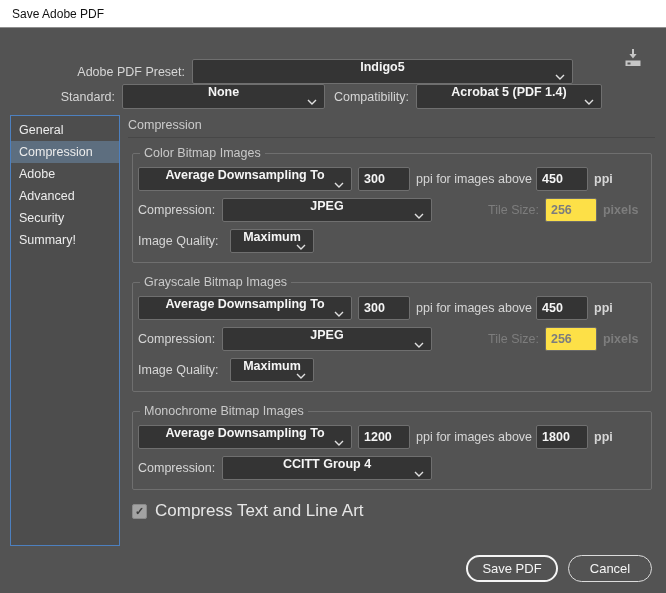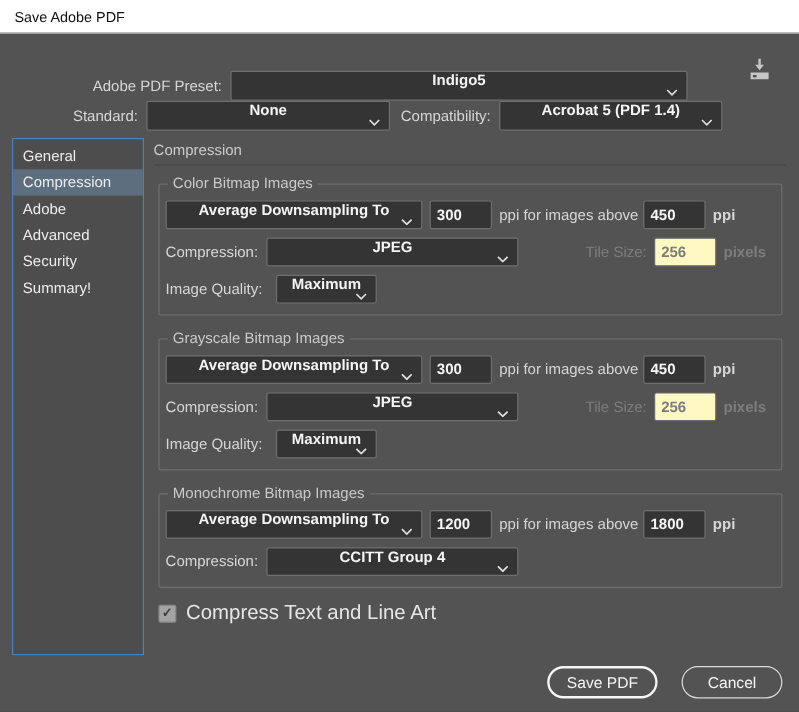--- a/index.html
+++ b/index.html
@@ -24,21 +24,21 @@
     display:flex; align-items:center; padding:0 7px;
     color:#f5f5f5; font-size:12.5px; font-weight:bold; cursor:default;flex-direction:column;
   }
   .dd .chev { margin-left:auto; display:flex; }
   .tin {
     box-sizing:border-box; height:24px; width:52px;
     background:#343434; border:1px solid #6f6f6f; border-radius:2px;
     color:#f5f5f5; font-size:12.5px; font-weight:bold;
     padding:0 5px; font-family:"Liberation Sans", sans-serif;
   }
-  .tin.dim { background:#fef9c3; border-color:#6a6a6a; color:#7d7d7d; }
+  .tin.dim { background:#fde047; border-color:#6a6a6a; color:#7d7d7d; }
   .lbl.dim { color:#7d7d7d; }
 
   
   .preset-row { position:absolute; top:59px; left:0; width:666px; height:25px; display:flex; align-items:center; }
   .preset-row .lbl { width:185px; text-align:right; margin-right:7px; }
   .preset-dd { width:381px; }
   .save-preset-btn { position:absolute; left:619px; top:46px; width:28px; height:28px; display:flex; align-items:center; justify-content:center; cursor:default; }
 
   
   .std-row { position:absolute; top:84px; left:0; width:666px; height:25px; display:flex; align-items:center; }
@@ -87,21 +87,21 @@
   
   .check-row { display:flex; align-items:center; margin-top:11px; margin-left:4px; }
   .checkbox {
     width:13px; height:13px; background:#a3a3a3; border:1px solid #8a8a8a;
     border-radius:2px; display:flex; align-items:center; justify-content:center;
     color:#3d3d3d; font-size:11px; font-weight:bold; line-height:13px; cursor:default;
   }
   .check-row .lbl { margin-left:8px; color:#e6e6e6; font-size:17px; }
 
   
-  .footer { position:absolute; right:14px; bottom:11px; display:flex; gap:20px; }
+  .footer { position:absolute; right:14px; bottom:11px; display:flex; gap:10px; }
   .btn {
     box-sizing:border-box; height:27px; border-radius:14px; background:transparent;
     color:#f5f5f5; font-size:13px; display:flex; align-items:center; justify-content:center;
     font-family:"Liberation Sans", sans-serif; cursor:default;
   }
   .btn-primary { border:2px solid #f5f5f5; width:92px; }
   .btn-secondary { border:1px solid #dcdcdc; width:84px; }
 </style>
 </head>
 <body>

